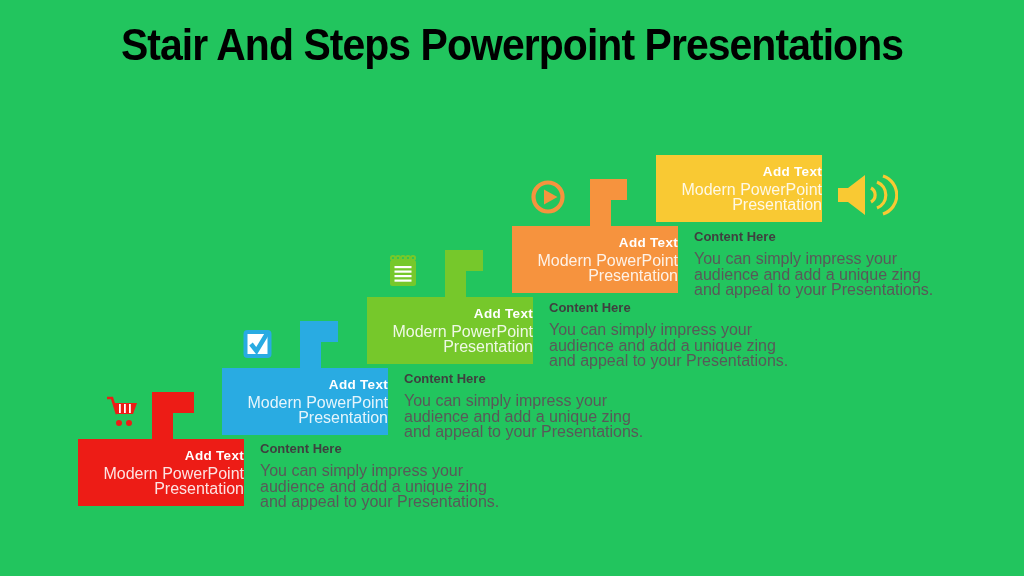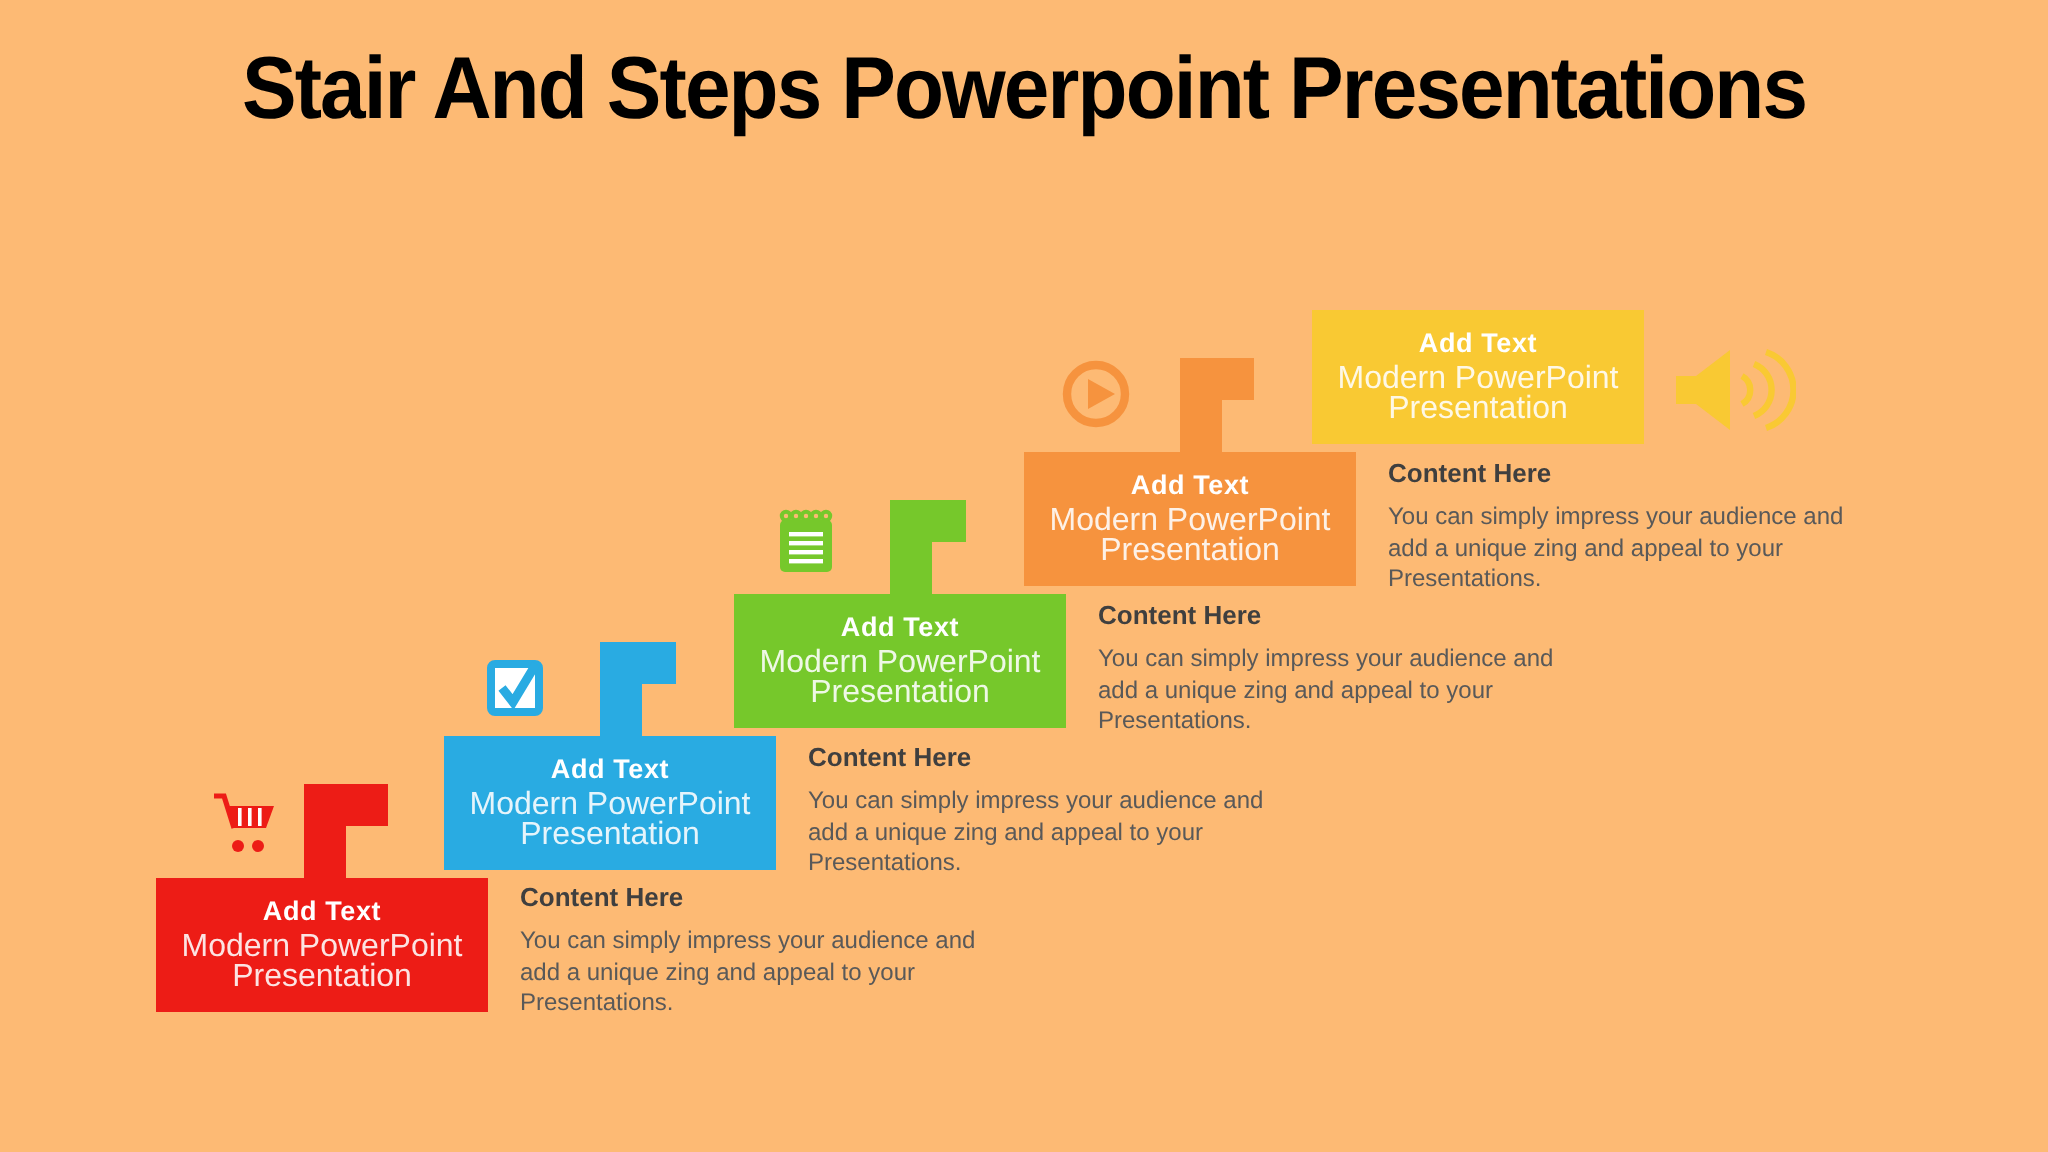--- a/index.html
+++ b/index.html
@@ -1,45 +1,45 @@
 <!DOCTYPE html>
 <html><head>
 <meta charset="utf-8">
 <style>
   html,body{margin:0;padding:0;background:#fff;}
   .canvas{
-    position:relative;width:1024px;height:576px;background:#fdba74;overflow:hidden;
+    position:relative;width:1024px;height:576px;background:#22c55e;overflow:hidden;
     font-family:"Liberation Sans", sans-serif;
   }
   
   .title{
     position:absolute;left:0;right:0;top:20px;margin:0;text-align:center;
     font-size:44px;font-weight:bold;color:#000;letter-spacing:-1px;
     transform:scaleX(0.93);white-space:nowrap;
   }
   
-  .box{position:absolute;width:166px;height:67px;text-align:center;color:#fff;}
+  .box{position:absolute;width:166px;height:67px;text-align:right;color:#fff;}
   .b1{left:78px;top:439px}.b2{left:222px;top:368px}.b3{left:367px;top:297px}
   .b4{left:512px;top:226px}.b5{left:656px;top:155px}
   .box .bh{margin-top:9px;font-size:13.5px;font-weight:bold;letter-spacing:.3px;}
   .box .bs{margin-top:3px;font-size:16px;line-height:15px;opacity:.88;}
   
   .stem,.arm{position:absolute;}
   .stem{width:21px;height:48px}
   .arm{height:21px}
   .head{position:absolute;width:0;height:0;border-top:19px solid transparent;border-bottom:19px solid transparent;}
   .st1{left:152px;top:392px}.ar1{left:152px;top:392px;width:42px}.hd1{left:194px;top:383px}
   .st2{left:300px;top:321px}.ar2{left:300px;top:321px;width:38px}.hd2{left:338px;top:312px}
   .st3{left:445px;top:250px}.ar3{left:445px;top:250px;width:38px}.hd3{left:483px;top:241px}
   .st4{left:590px;top:179px}.ar4{left:590px;top:179px;width:37px}.hd4{left:627px;top:170px}
   
   .content{position:absolute;width:256px}
   .c1{left:260px;top:441px}.c2{left:404px;top:371px}.c3{left:549px;top:300px}.c4{left:694px;top:229px}
   .content .ch{font-size:13px;font-weight:bold;color:#3F3F3F;margin:0 0 7px 0;}
-  .content .cb{font-size:12px;color:#595959;margin:0;line-height:15.5px;width:250px;}
+  .content .cb{font-size:16px;color:#595959;margin:0;line-height:15.5px;width:250px;}
   
   .icon{position:absolute}
   .i1{left:105px;top:394px;width:34px;height:34px}
   .i2{left:243px;top:328px;width:30px;height:30px}
   .i3{left:388px;top:254px;width:30px;height:34px}
   .i4{left:531px;top:180px;width:34px;height:34px}
   .i5{left:836px;top:170px;width:62px;height:50px}
   .icon svg{display:block;width:100%;height:100%}
 </style>
 </head>

